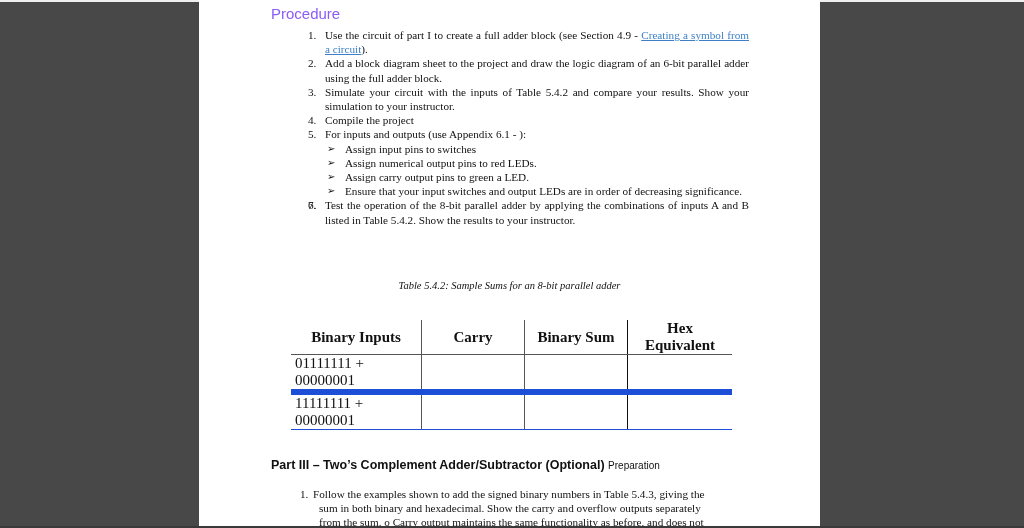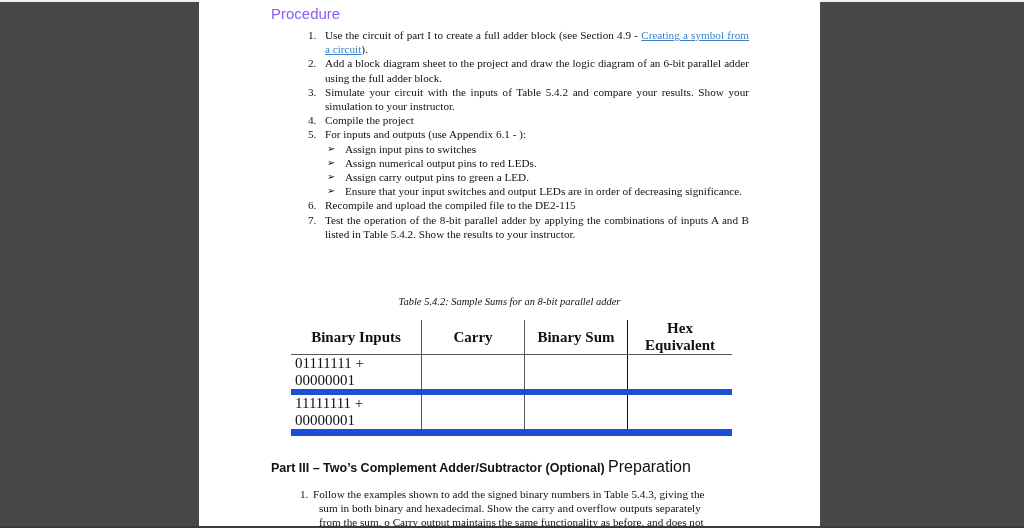--- a/index.html
+++ b/index.html
@@ -20,42 +20,42 @@
     position: absolute; left: 72px; top: 5px;
     font-family: "Liberation Sans", sans-serif; font-size: 15px; color: #8b5cf6;
   }
   .list { position: absolute; left: 98px; top: 28px; width: 452px; font-size: 11.2px; line-height: 14.2px; }
   .item { position: relative; padding-left: 28px; margin: 0; text-align: justify; }
   .item .num { position: absolute; left: 11px; top: 0; }
   .sub { position: relative; padding-left: 48px; text-align: justify; }
   .sub .arrow { position: absolute; left: 30px; top: 0; font-size: 10px; }
   .link { color: #3d80c8; text-decoration: underline; }
   .caption {
-    position: absolute; left: 0; width: 621px; top: 296px; text-align: center;
+    position: absolute; left: 0; width: 621px; top: 280px; text-align: center;
     font-style: italic; font-size: 10.5px;
   }
   table.sums {
     position: absolute; left: 92px; top: 320px; border-collapse: collapse;
     font-size: 15px;
   }
   table.sums th { font-weight: bold; height: 18px; padding: 0 4px; text-align: center; border-bottom: 1px solid #555; }
   table.sums td { height: 21px; padding: 0 4px; vertical-align: top; }
   table.sums .c1 { width: 122px; }
   table.sums .c2 { width: 94px; border-left: 1px solid #555; }
   table.sums .c3 { width: 94px; border-left: 1px solid #555; }
   table.sums .c4 { width: 96px; border-left: 1px solid #111; }
-  table.sums tr.r td { border-bottom: 7px solid #1d4ed8; }
+  table.sums tr.r td { border-bottom: 1px solid #1d4ed8; }
   table.sums tr.r.thick td { border-bottom: 6px solid #1d4ed8; }
   table.sums tr.last td { border-bottom: none; }
   .part3 {
     position: absolute; left: 72px; top: 458px;
     font-family: "Liberation Sans", sans-serif; font-size: 12.5px;
   }
   .part3 .b { font-weight: bold; }
-  .part3 .n { font-size: 16px; }
+  .part3 .n { font-size: 10px; }
   .p3list { position: absolute; left: 110px; top: 487px; width: 440px; font-size: 11.2px; line-height: 14.2px; text-align: justify; }
   .p3list .num { position: absolute; left: -9px; }
   .p3list .indent { padding-left: 10px; }
 </style>
 </head>
 <body>
 
 <div class="topstrip"></div>
 
 <div class="page">
@@ -93,21 +93,20 @@
     <div class="sub">
       <span class="arrow">➢</span>
       <span>Assign carry output pins to green a LED.</span>
     </div>
     <div class="sub">
       <span class="arrow">➢</span>
       <span>Ensure that your input switches and output LEDs are in order of decreasing significance.</span>
     </div>
     <div class="item">
       <span class="num">6.</span>
-      <span>Recompile and upload the compiled file to the DE2-115</span>
     </div>
     <div class="item">
       <span class="num">7.</span>
       <span>Test the operation of the 8-bit parallel adder by applying the combinations of inputs A and B listed in Table 5.4.2.  Show the results to your instructor.</span>
     </div>
   </div>
 
   <div class="caption">Table 5.4.2: Sample Sums for an 8-bit parallel adder</div>
 
   <table class="sums">

